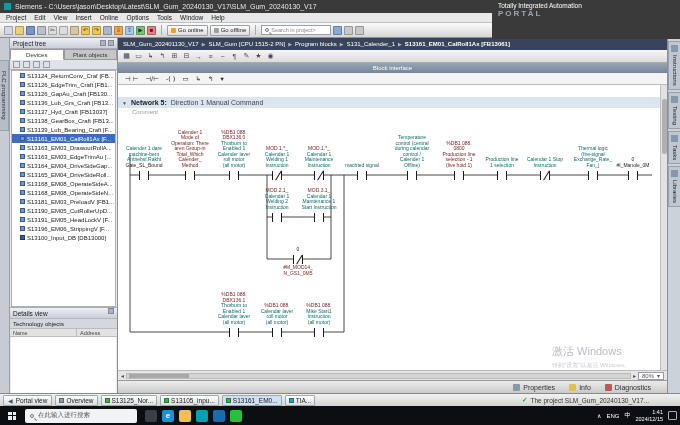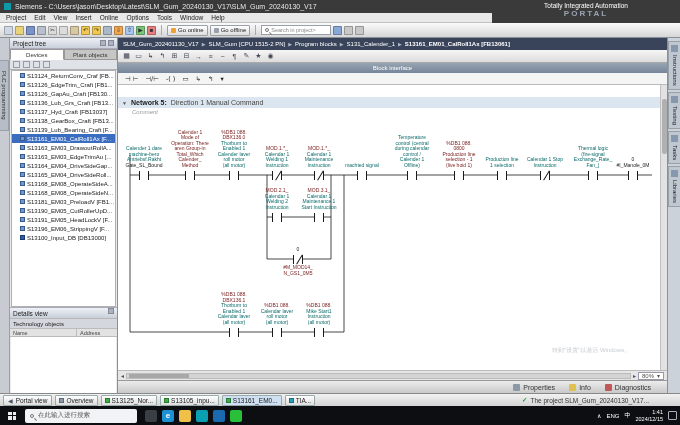--- a/index.html
+++ b/index.html
@@ -4,22 +4,22 @@
 <style>
   * { box-sizing: border-box; margin: 0; padding: 0; }
   html,body { width:680px; height:425px; overflow:hidden; }
   body { font-family:"Liberation Sans", sans-serif; background:#fff; position:relative; color:#1a1a1a; }
 
   
   .titlebar { height:13px; background:#3a3a3a; color:#e8e8e8; font-size:7px; line-height:13px;
               display:flex; gap:4px; padding:0 4px; }
   .appicon { width:7px; height:7px; background:#0b9aa6; margin-top:3px; }
   .title { white-space:nowrap; overflow:hidden; }
-  .brand { position:absolute; top:0; right:0; width:188px; height:23px; background:#3a3a3a;
-           text-align:center; padding:2px 6px; z-index:5; }
+  .brand { position:absolute; top:0; right:0; width:188px; height:39px; background:#3a3a3a;
+           text-align:left; padding:2px 6px; z-index:5; }
   .brand .b1 { font-size:6.5px; color:#fff; }
   .brand .b2 { font-size:8px; font-weight:bold; color:#9aa4b4; letter-spacing:2px; }
 
   
   .menubar { height:10px; background:#e8e8e8; border-bottom:1px solid #c0c0c0; display:flex; gap:8px;
              padding:0 6px; font-size:6.5px; line-height:10px; }
   .menu-item { cursor:default; }
   .toolbar { height:15px; background:linear-gradient(#fbfbfb,#d6d6d6); border-bottom:1px solid #8a8f98;
              display:flex; align-items:center; gap:2px; padding:0 4px; }
   .tb-group { display:flex; gap:2px; align-items:center; }
@@ -725,16 +725,17 @@
       <span class="ime">中</span>
       <div class="clock">
         <div>1:41</div>
         <div>2024/12/15</div>
       </div>
       <span class="notif"></span>
     </div>
   </div>
 
   <div class="watermark">
+    <div class="w1">激活 Windows</div>
     <div class="w2">转到"设置"以激活 Windows。</div>
   </div>
 
 </div>
 
 </body></html>

